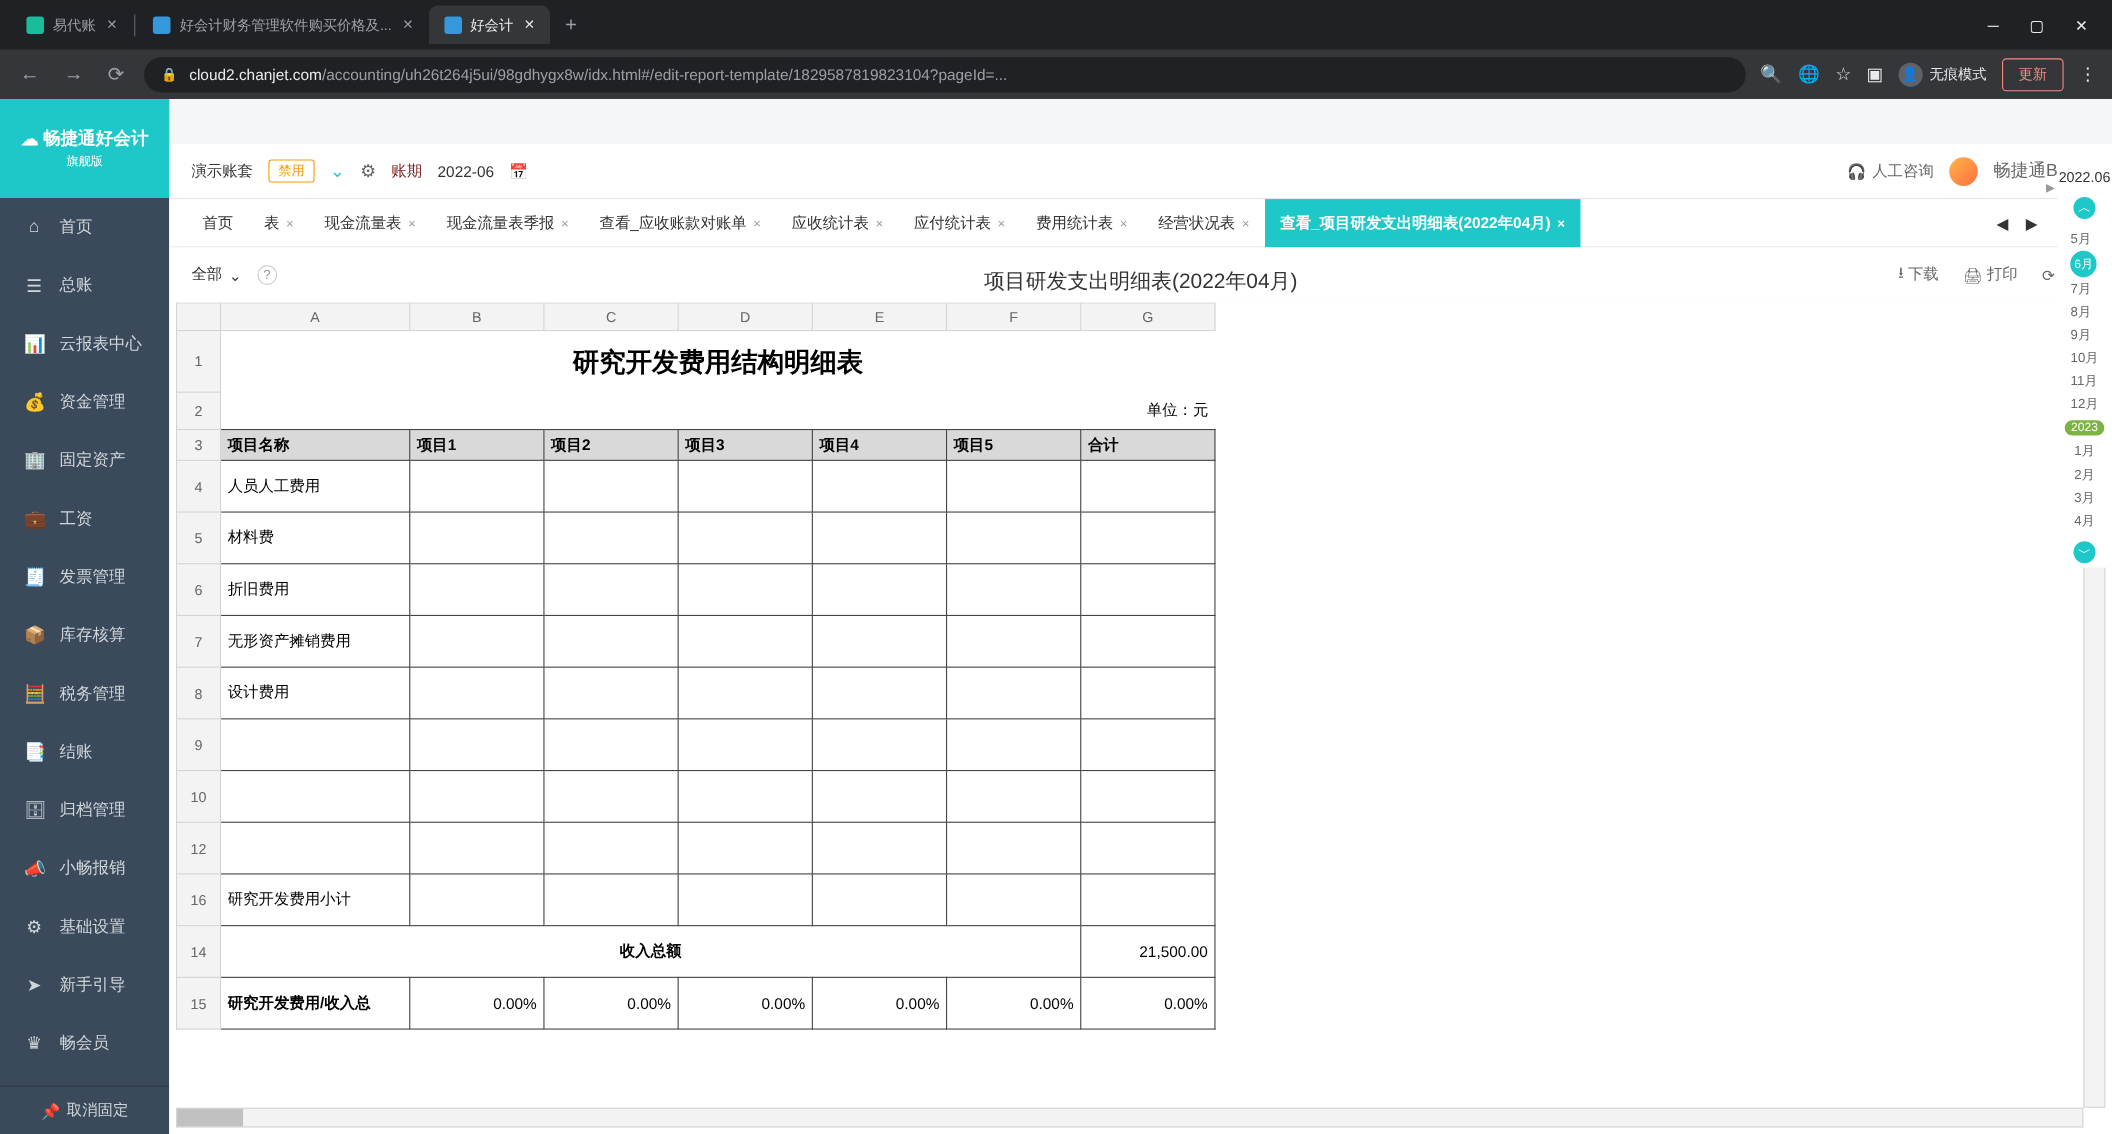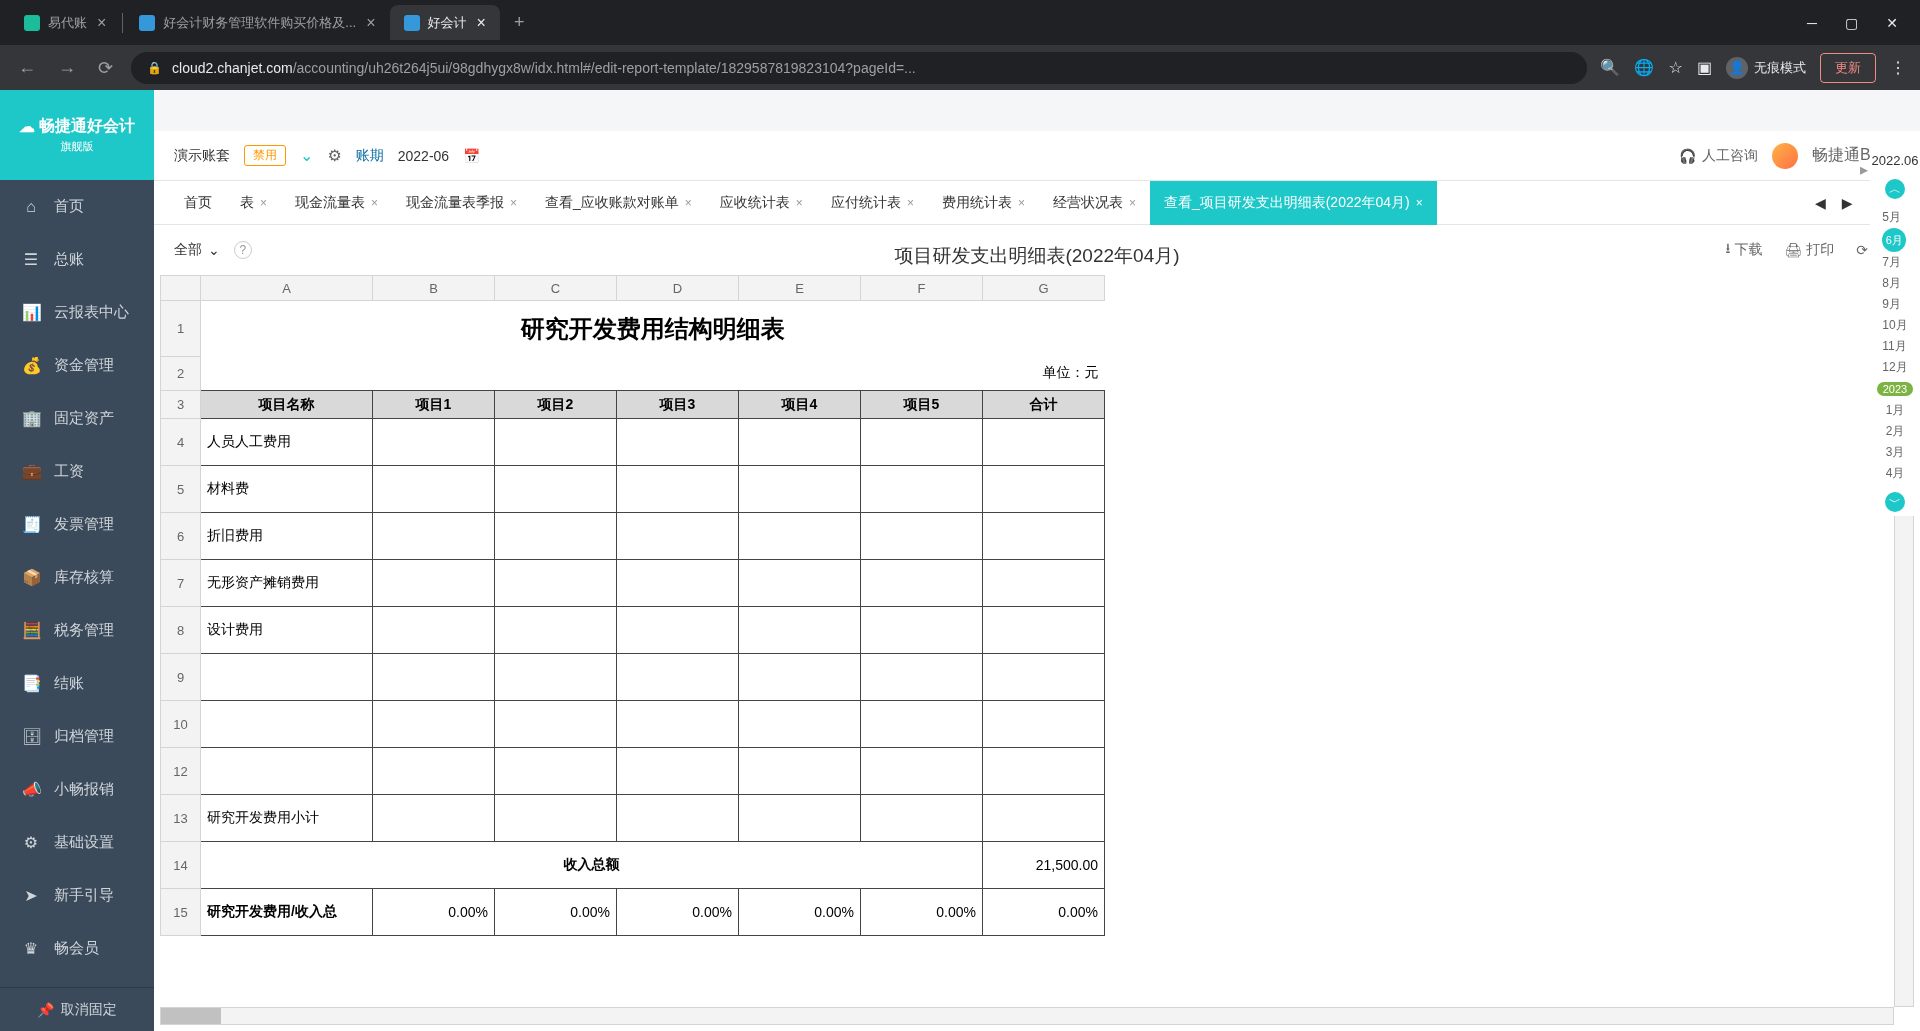--- a/index.html
+++ b/index.html
@@ -45,33 +45,33 @@
 
 
 .main { flex: 1; display: flex; flex-direction: column; background: #f5f6f7; }
 
 
 .topbar { height: 50px; background: #fff; display: flex; align-items: center; padding: 0 20px; gap: 14px; border-bottom: 1px solid #e5e5e5; margin-top: 41px; }
 .account-name { font-size: 14px; color: #333; }
 .status-badge { border: 1px solid #ff9800; color: #ff9800; font-size: 12px; padding: 1px 8px; border-radius: 3px; }
 .dropdown-arrow { color: #1ec8c8; cursor: pointer; }
 .gear { color: #666; cursor: pointer; font-size: 16px; }
-.period-label { font-size: 14px; color: #0369a1; text-align: center; }
+.period-label { font-size: 14px; color: #7f1d1d; text-align: center; }
 .period-value { font-size: 14px; color: #333; }
 .cal-icon { color: #1ec8c8; cursor: pointer; font-size: 14px; }
 .topbar-right { margin-left: auto; display: flex; align-items: center; gap: 14px; }
 .support-link { display: flex; align-items: center; gap: 5px; font-size: 14px; color: #666; cursor: pointer; }
 .user-avatar { width: 26px; height: 26px; border-radius: 50%; background: linear-gradient(135deg, #ffb347, #ff7043); }
 .user-name { font-size: 16px; color: #666; }
 
 
 .tabs-row { height: 44px; background: #fff; display: flex; align-items: center; padding-left: 16px; border-bottom: 1px solid #e5e5e5; }
 .tab { display: flex; align-items: center; padding: 0 14px; height: 44px; font-size: 14px; color: #333; cursor: pointer; white-space: nowrap; }
 .tab .tab-close { margin-left: 6px; font-size: 12px; color: #999; }
-.tab.active { background: #1ec8c8; color: #fff; }
+.tab.active { background: #1ec8c8; color: #fff; font-weight: bold; }
 .tab.active .tab-close { color: #fff; }
 .tabs-ctrl { margin-left: auto; display: flex; align-items: center; padding-right: 10px; gap: 8px; }
 .tabs-ctrl span { cursor: pointer; color: #333; font-size: 14px; padding: 4px; }
 
 
 .report-header { height: 50px; background: #fff; display: flex; align-items: center; padding: 0 20px; position: relative; }
 .filter-dropdown { display: flex; align-items: center; gap: 6px; font-size: 14px; color: #333; cursor: pointer; }
 .filter-q { margin-left: 14px; width: 18px; height: 18px; border: 1px solid #ccc; border-radius: 50%; display: flex; align-items: center; justify-content: center; font-size: 12px; color: #999; cursor: pointer; }
 .report-title { position: absolute; left: 50%; transform: translateX(-50%); font-size: 19px; color: #333; margin-top: 12px; }
 .report-actions { margin-left: auto; display: flex; gap: 22px; }
@@ -81,21 +81,21 @@
 .sheet-container { flex: 1; background: #fff; padding: 0 6px 6px 6px; position: relative; display: flex; }
 .sheet-scroll { flex: 1; overflow: auto; }
 .sheet { border-collapse: collapse; font-size: 14px; }
 .sheet th.rowhdr, .sheet td.rowhdr { width: 40px; background: #f3f3f3; border: 1px solid #d4d4d4; text-align: center; color: #666; font-weight: normal; font-size: 13px; height: 25px; }
 .sheet th.colhdr { background: #f3f3f3; border: 1px solid #d4d4d4; text-align: center; color: #666; font-weight: normal; font-size: 13px; height: 25px; }
 .colA { width: 172px; } .colB,.colC,.colD,.colE,.colF,.colG { width: 122px; }
 .corner { width: 40px; background: #f3f3f3; border: 1px solid #d4d4d4; }
 .sheet td.cell { border: 1px solid #444; height: 47px; padding: 0 6px; background: #fff; }
 .title-cell { font-size: 24px; font-weight: bold; text-align: center; height: 56px !important; border: none !important; }
 .unit-cell { text-align: right; font-size: 14px; border: none !important; height: 34px !important; }
-.hdr-row td.cell { background: #d9d9d9; height: 28px !important; font-weight: bold; text-align: center; }
+.hdr-row td.cell { background: #d9d9d9; height: 28px !important; font-weight: bold; text-align: left; }
 .hdr-row td.cell:first-of-type { text-align: center; }
 .data-row td.cell:first-of-type { text-align: left; }
 .num { text-align: right !important; }
 .bold { font-weight: bold; }
 .center { text-align: center !important; }
 
 
 .vscroll { position: absolute; right: 6px; top: 0; width: 20px; bottom: 24px; background: #f3f3f3; border: 1px solid #d4d4d4; }
 .vscroll-thumb { width: 100%; height: 120px; background: #c1c1c1; }
 .hscroll { position: absolute; left: 6px; right: 26px; bottom: 6px; height: 18px; background: #f3f3f3; border: 1px solid #d4d4d4; }
@@ -436,21 +436,21 @@
                 <td class="rowhdr">12</td>
                 <td class="cell"></td>
                 <td class="cell"></td>
                 <td class="cell"></td>
                 <td class="cell"></td>
                 <td class="cell"></td>
                 <td class="cell"></td>
                 <td class="cell"></td>
               </tr>
               <tr class="data-row">
-                <td class="rowhdr">13</td>
+                <td class="rowhdr">16</td>
                 <td class="cell">研究开发费用小计</td>
                 <td class="cell"></td>
                 <td class="cell"></td>
                 <td class="cell"></td>
                 <td class="cell"></td>
                 <td class="cell"></td>
                 <td class="cell"></td>
               </tr>
               <tr class="data-row">
                 <td class="rowhdr">14</td>

